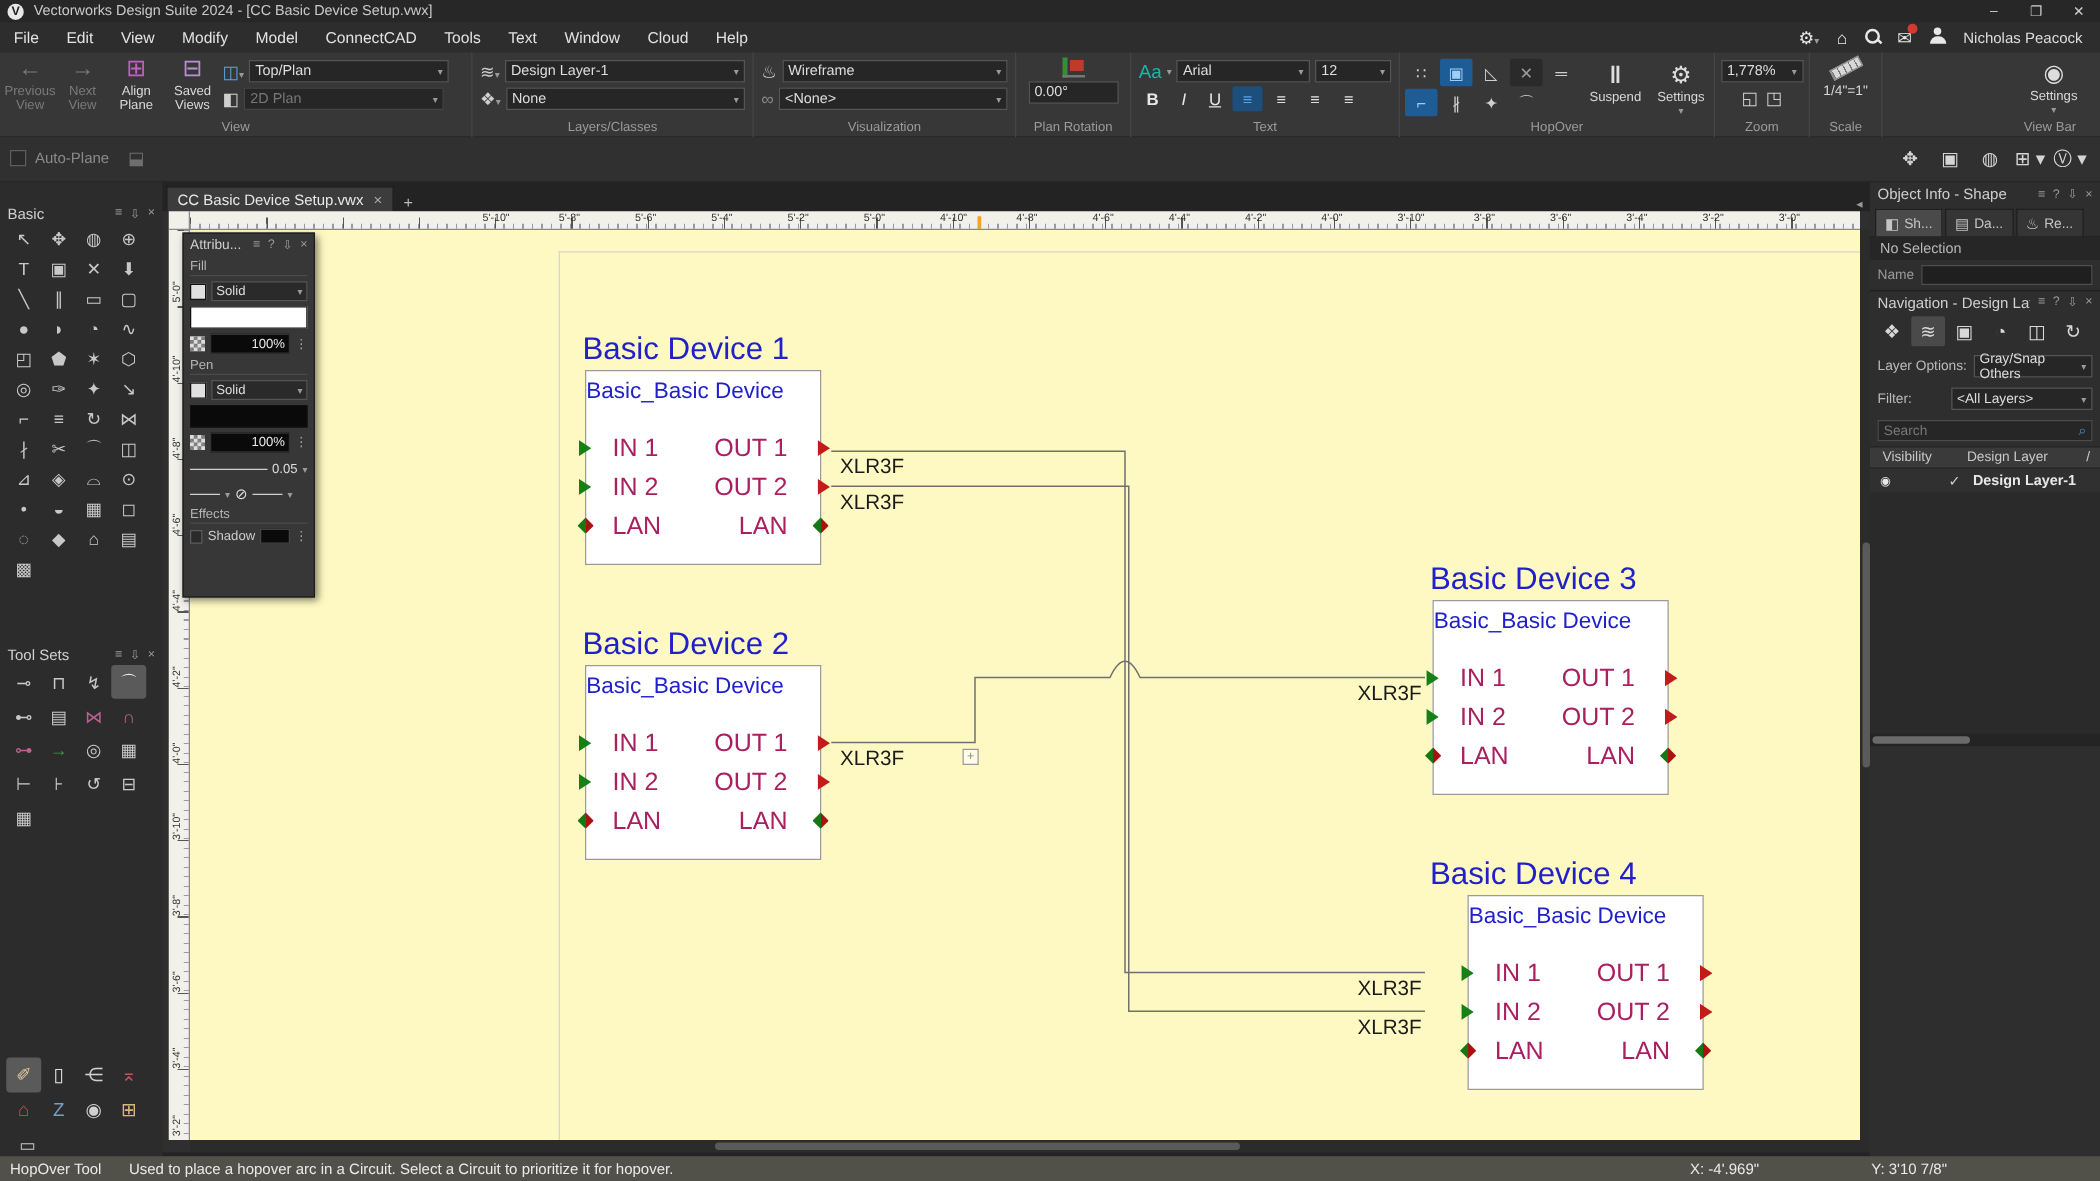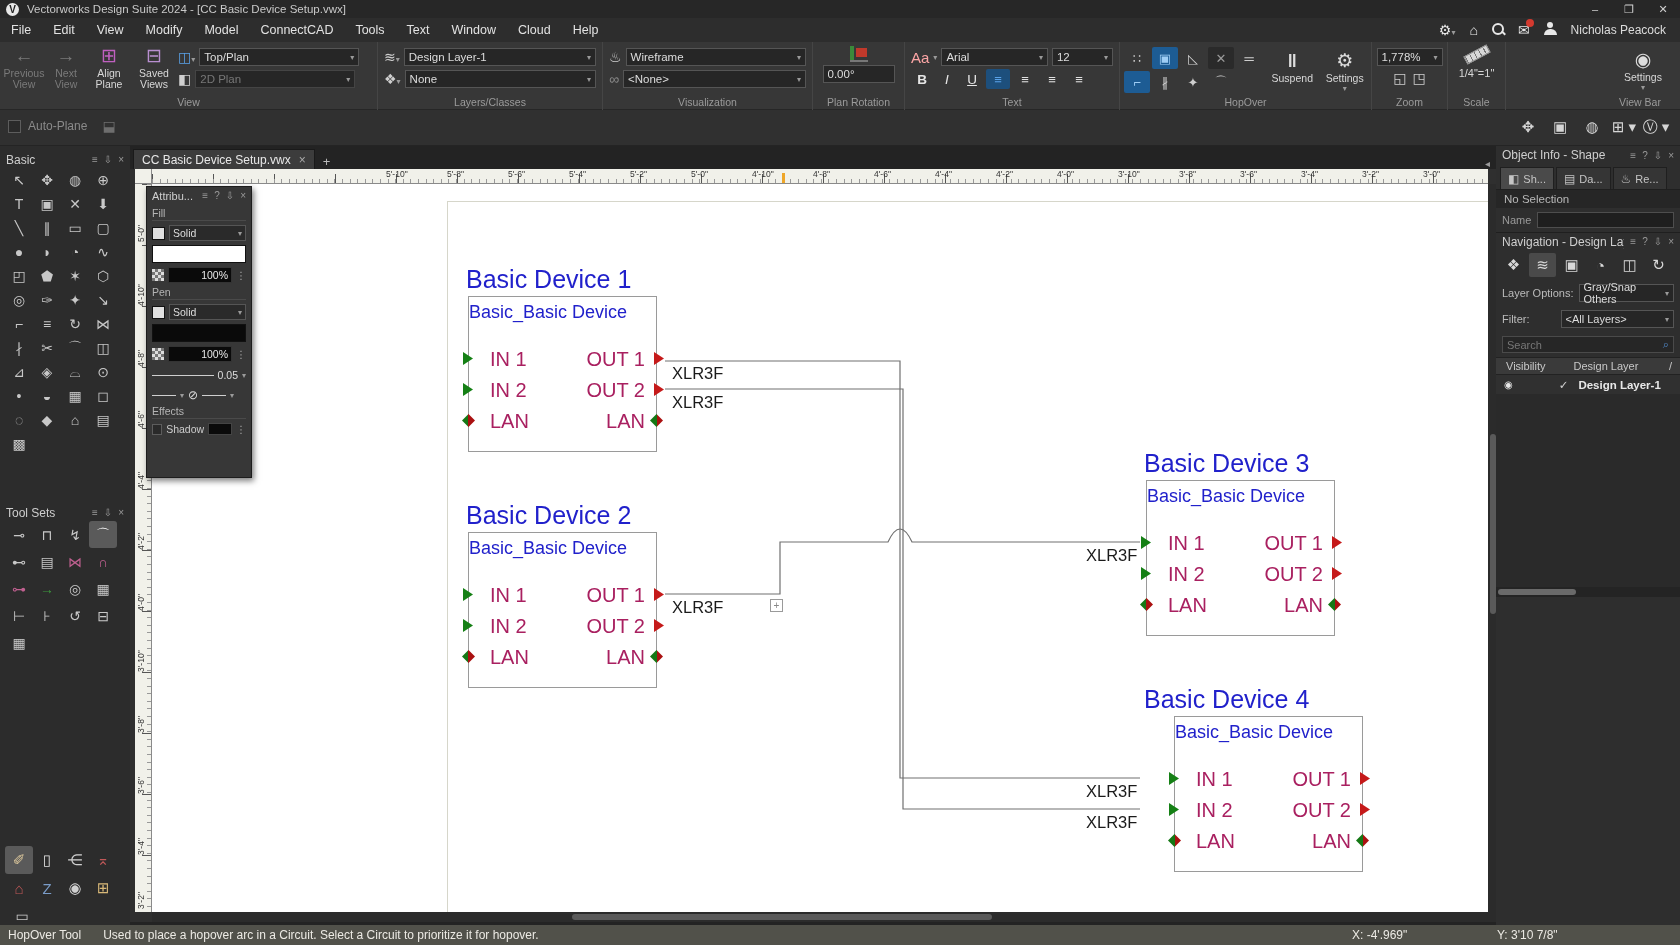--- a/index.html
+++ b/index.html
@@ -100,31 +100,31 @@
     background-size:100% 4px,100% 9px;background-position:bottom left,bottom left;background-repeat:no-repeat;}
   .hrl{position:absolute;top:0;font-size:8.5px;color:#333;transform:translateX(2px);}
   #hmark{position:absolute;left:630px;bottom:0;width:3px;height:10px;background:#eea628;}
   #vruler{left:135px;top:184px;width:17px;height:728px;background-color:#f1f1ea;border-right:1px solid #8a8a8a;
     background-image:repeating-linear-gradient(to bottom,#999 0 1px,transparent 1px 7.6px),
                      repeating-linear-gradient(to bottom,#555 0 1px,transparent 1px 61px);
     background-size:4px 100%,9px 100%;background-position:right top,right top;background-repeat:no-repeat;}
   .vrl{position:absolute;left:1px;font-size:8.5px;color:#333;transform:rotate(-90deg);transform-origin:left top;white-space:nowrap;}
   #rcorner{left:135px;top:169px;width:17px;height:15px;background:#f1f1ea;border-bottom:1px solid #8a8a8a;border-right:1px solid #8a8a8a;}
 
-  #canvas{left:152px;top:184px;width:1336px;height:728px;background:#ffffff;overflow:hidden;}
+  #canvas{left:152px;top:184px;width:1336px;height:728px;background:#fef9c3;overflow:hidden;}
   .pageline{background:#d6d6ca;}
   #wires-svg{position:absolute;left:0;top:0;width:1336px;height:728px;pointer-events:none;}
 
   .device{z-index:2;width:189px;}
   .dev-title{position:absolute;top:-31px;left:-2px;font-size:25px;color:#2121cb;white-space:nowrap;}
   .dev-box{position:relative;width:189px;height:156px;background:#fff;border:1px solid #9a9a9a;}
   .dev-sub{position:absolute;top:5px;left:0;right:0;font-size:18px;color:#2121cb;}
   .prow{position:absolute;left:0;right:0;height:22px;font-size:20px;color:#a92060;}
   .prow .pl{position:absolute;left:21px;top:0;}
-  .prow .pr{position:absolute;right:11px;top:0;}
+  .prow .pr{position:absolute;right:26px;top:0;}
   .tri{position:absolute;width:10px;height:13px;top:4px;clip-path:polygon(0 0,100% 50%,0 100%);}
   .tri-g{left:-6px;background:#158015;}
   .tri-r{right:-8px;background:#c51a1a;}
   .dia{position:absolute;width:13px;height:13px;top:4px;clip-path:polygon(50% 0,100% 50%,50% 100%,0 50%);
        background:linear-gradient(90deg,#157815 50%,#aa1111 50%);}
   .dia-l{left:-7px;}
   .dia-r{right:-7px;}
   .wlabel{z-index:2;font-size:16.5px;color:#1a1a1a;white-space:nowrap;}
   #cursor{left:618px;top:415px;width:13px;height:13px;border:1px solid #9a9a9a;background:rgba(255,255,255,.55);
           color:#888;font-size:10px;line-height:11px;text-align:center;z-index:3;}
@@ -298,21 +298,21 @@
     <div class="tb-sec" style="width:92px;padding:4px 0 0;display:flex;flex-direction:column;align-items:center;gap:3px;">
       <span class="planrot-ic"></span>
       <div class="sel-dd" style="width:72px">
         <span>0.00°</span>
         </div>
       <div class="tb-label">Plan Rotation</div>
     </div>
 
     <div class="tb-sec" style="width:215px;padding:6px 6px 0;">
       <div style="display:flex;align-items:center;gap:4px;">
-        <span class="mini-ic" style="font-size:15px;color:#fca5a5">Aa</span>
+        <span class="mini-ic" style="font-size:15px;color:#14b8a6">Aa</span>
           <span class="caret">▾</span>
         <div class="sel-dd" style="width:112px">
           <span>Arial</span>
             <span class="caret">▾</span>
           </div>
         <div class="sel-dd" style="width:64px">
           <span>12</span>
             <span class="caret">▾</span>
           </div>
       </div>
@@ -396,21 +396,21 @@
 
     <div class="rt-ic">✥</div>
         <div class="rt-ic sel">▣</div>
         <div class="rt-ic">◍</div>
         <div class="rt-ic">⊞ ▾</div>
         <div class="rt-ic">Ⓥ ▾</div>
       </div>
   </div>
 
   <div id="leftcol" class="abs">
-    <div class="pal-head" style="margin-top:5px">
+    <div class="pal-head" style="margin-top:16px">
       <span class="pal-title">Basic</span>
       <span class="pal-hic">≡</span>
       <span class="pal-hic">⇩</span>
       <span class="pal-hic">×</span>
     </div>
     <div class="toolgrid">
 
     <div class="toolcell">↖</div>
         <div class="toolcell">✥</div>
         <div class="toolcell">◍</div>

